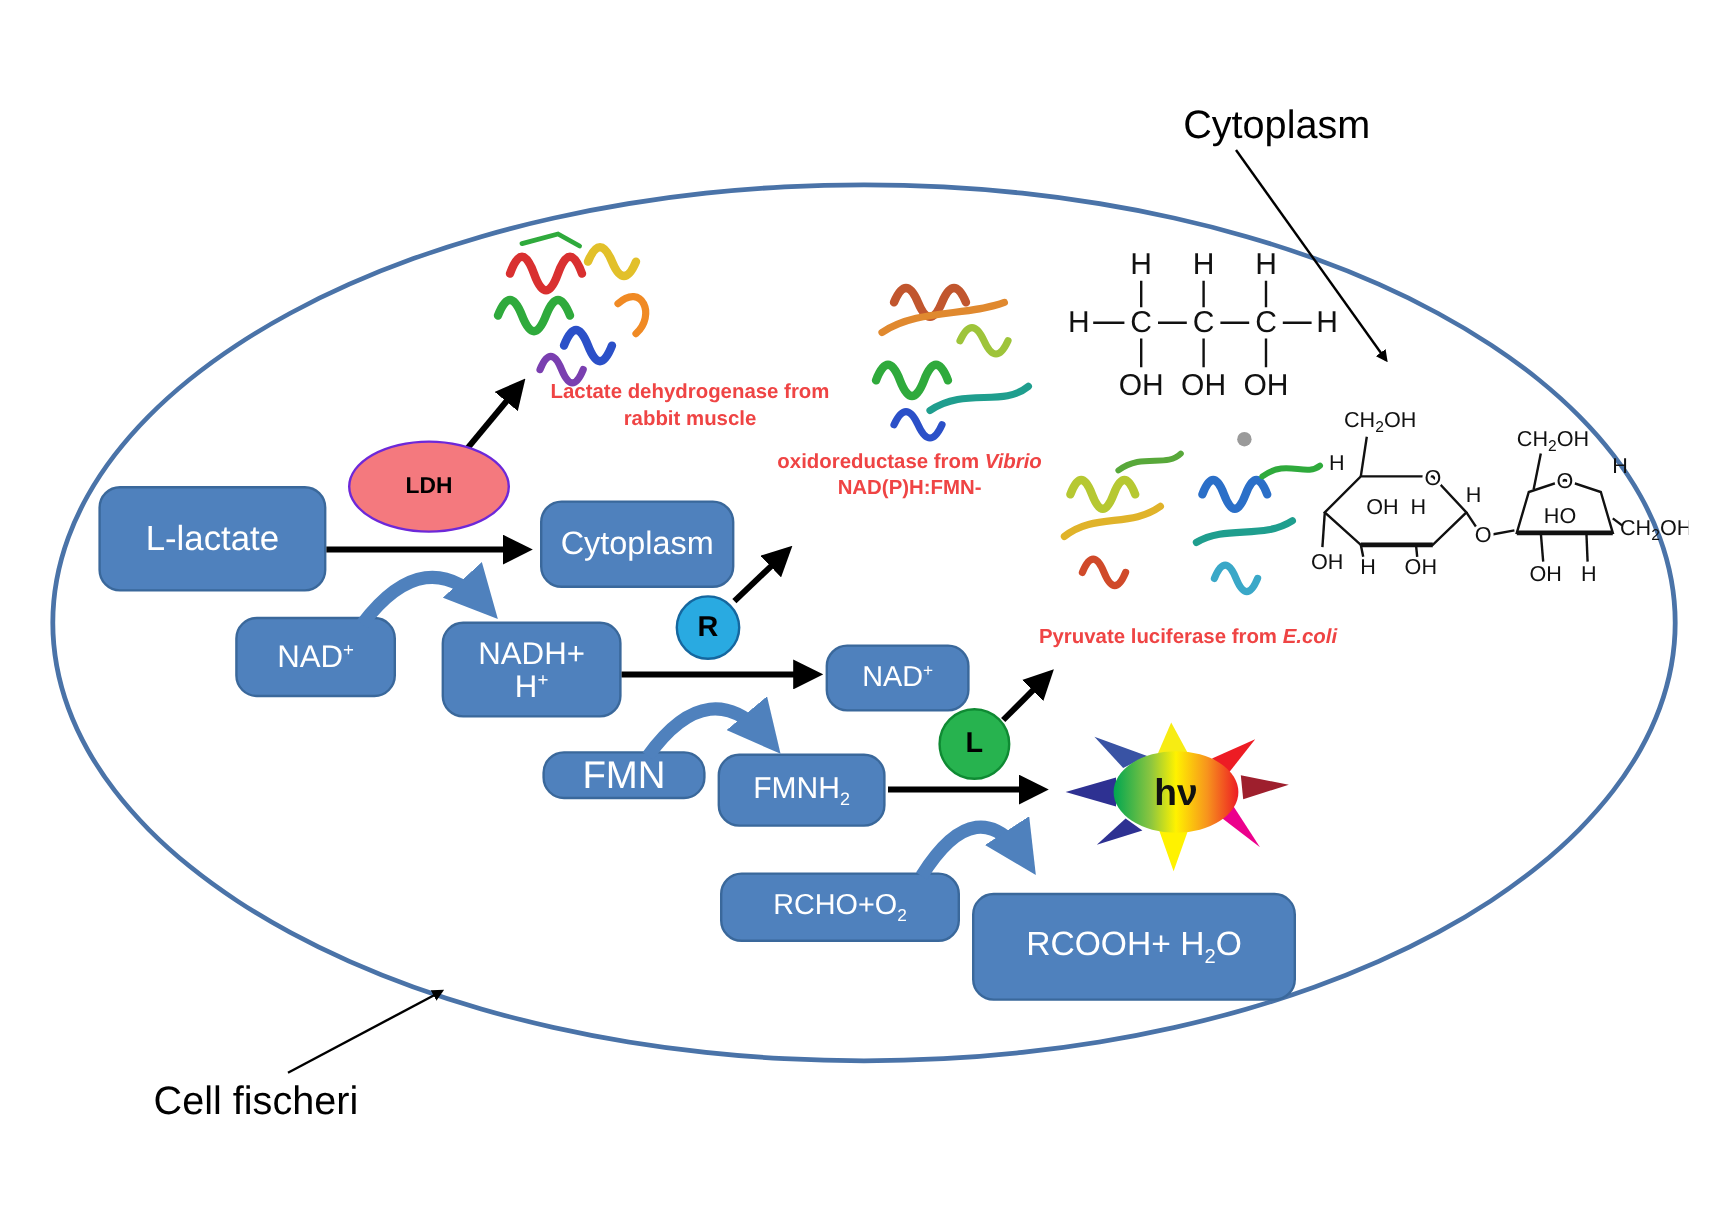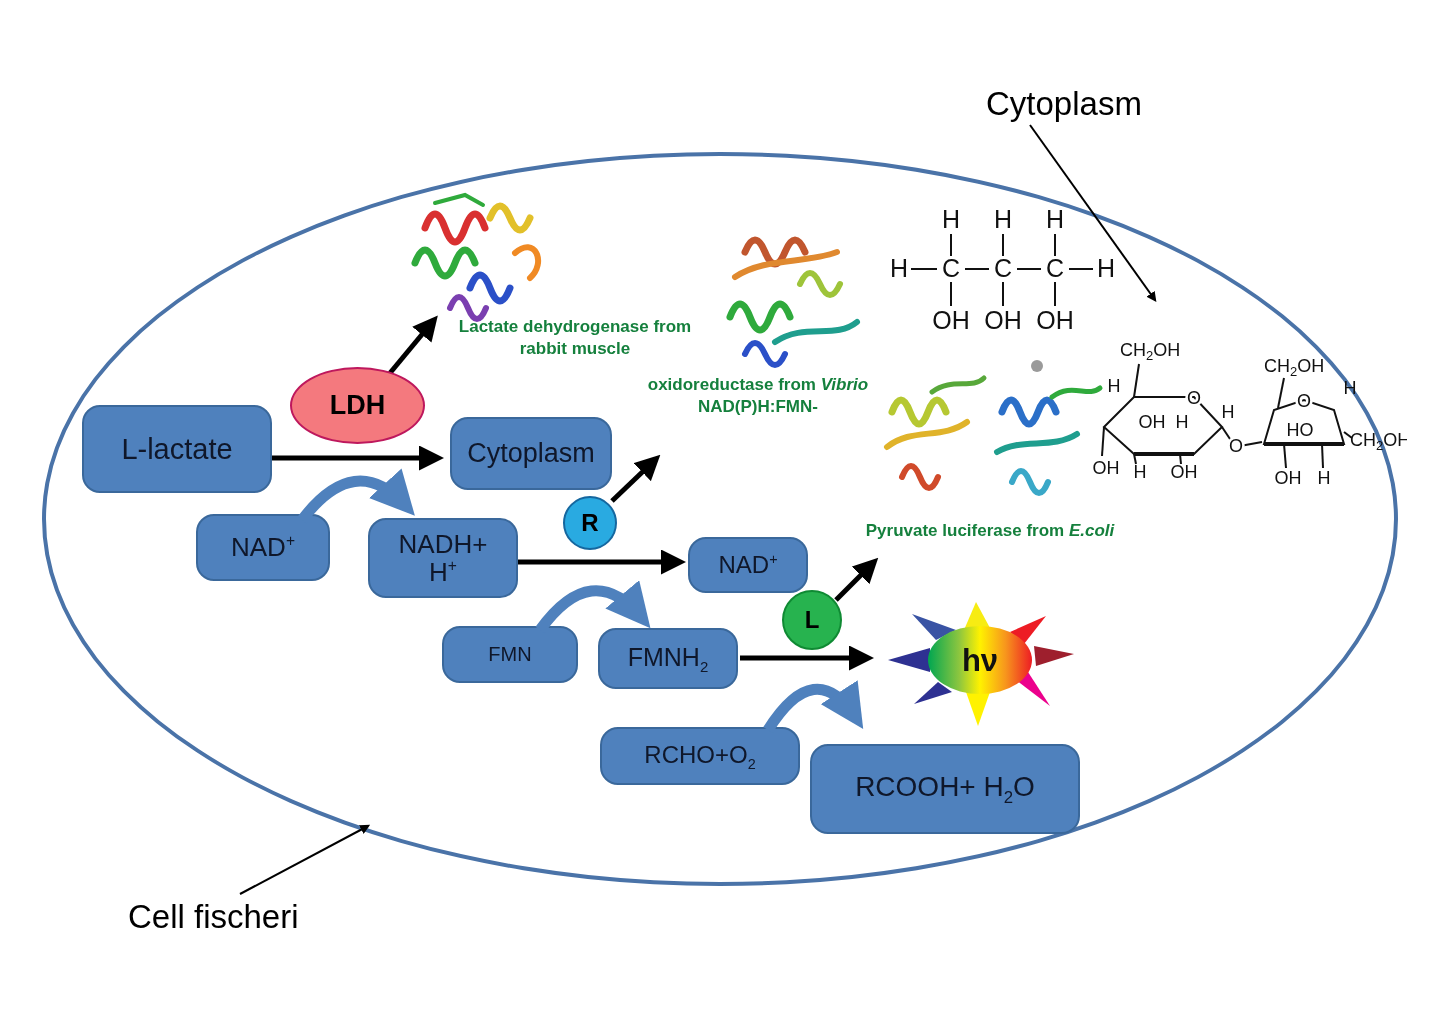--- a/index.html
+++ b/index.html
@@ -1,27 +1,27 @@
 <!DOCTYPE html>
 <html><head>
 <meta charset="utf-8">
 <style>
   *{margin:0;padding:0;box-sizing:border-box}
   html,body{width:1440px;height:1017px;background:#fff;font-family:"Liberation Sans",sans-serif;overflow:hidden}
   .canvas{position:absolute;left:0;top:0;width:1440px;height:1017px}
   .cell{position:absolute;left:42px;top:152px;width:1356px;height:734px;border:4px solid #4a73a8;border-radius:50%;z-index:1;background:transparent}
-  .box{position:absolute;background:#4f81bd;border:2px solid #3a689b;border-radius:18px;color:#0f172a;display:flex;align-items:center;justify-content:center;text-align:center;z-index:3;font-size:27px}
+  .box{position:absolute;background:#4f81bd;border:2px solid #3a689b;border-radius:18px;color:#ffffff;display:flex;align-items:center;justify-content:center;text-align:center;z-index:3;font-size:27px}
   .box .stack{line-height:1.08}
   sup{font-size:60%;vertical-align:super}
   sub{font-size:60%;vertical-align:sub}
   .enzyme{position:absolute;display:flex;align-items:center;justify-content:center;font-weight:bold;color:#000;z-index:5;border-radius:50%}
-  .ldh{background:#f4797e;border:2px solid #be185d;font-size:27px}
+  .ldh{background:#f4797e;border:2px solid #6d28d9;font-size:19px}
   .rc{background:#29aae1;border:2px solid #15679f;font-size:24px}
   .lc{background:#27b34f;border:2px solid #0f8a33;font-size:24px}
-  .caption{position:absolute;font-weight:bold;font-size:17px;text-align:center;z-index:2;line-height:1.3;color:#15803d}
+  .caption{position:absolute;font-weight:bold;font-size:17px;text-align:center;z-index:2;line-height:1.3;color:#ef4444}
   .biglabel{position:absolute;font-weight:normal;font-size:33px;z-index:2;color:#000}
   .overlay{position:absolute;left:0;top:0;z-index:4;pointer-events:none}
   .art{position:absolute;z-index:2}
   .sun{position:absolute;z-index:3}
   .chemtext{font-family:"Liberation Sans",sans-serif}
 </style>
 </head>
 <body>
 
 <div class="canvas">
@@ -155,21 +155,21 @@
   </div>
   <div class="box" style="left:368px;top:518px;width:150px;height:80px;font-size:26px">
     <div class="stack">
       <div><span>NADH+</span></div>
       <div><span>H</span><sup>+</sup></div>
     </div>
   </div>
   <div class="box" style="left:688px;top:537px;width:120px;height:56px;font-size:24px">
     <span><span>NAD</span><sup>+</sup></span>
   </div>
-  <div class="box" style="left:442px;top:626px;width:136px;height:57px;font-size:20px">
+  <div class="box" style="left:452px;top:626px;width:136px;height:40px;font-size:32px">
     <span>FMN</span>
   </div>
   <div class="box" style="left:598px;top:628px;width:140px;height:61px;font-size:25px">
     <span><span>FMNH</span><sub>2</sub></span>
   </div>
   <div class="box" style="left:600px;top:727px;width:200px;height:58px;font-size:24px">
     <span><span>RCHO+O</span><sub>2</sub></span>
   </div>
   <div class="box" style="left:810px;top:744px;width:270px;height:90px;font-size:28px">
     <span><span>RCOOH+ H</span><sub>2</sub><span>O</span></span>

